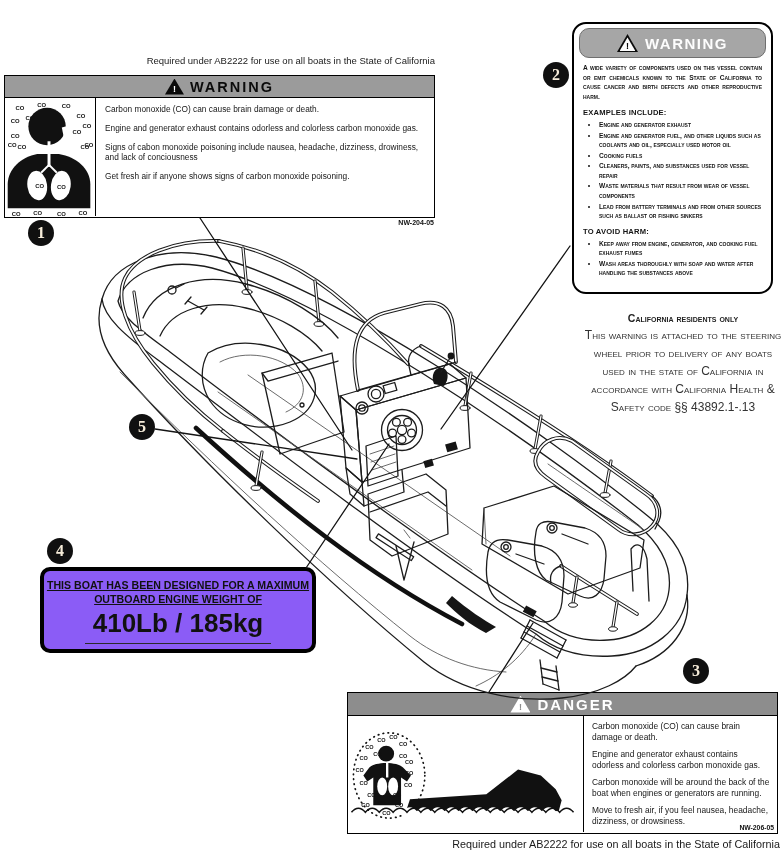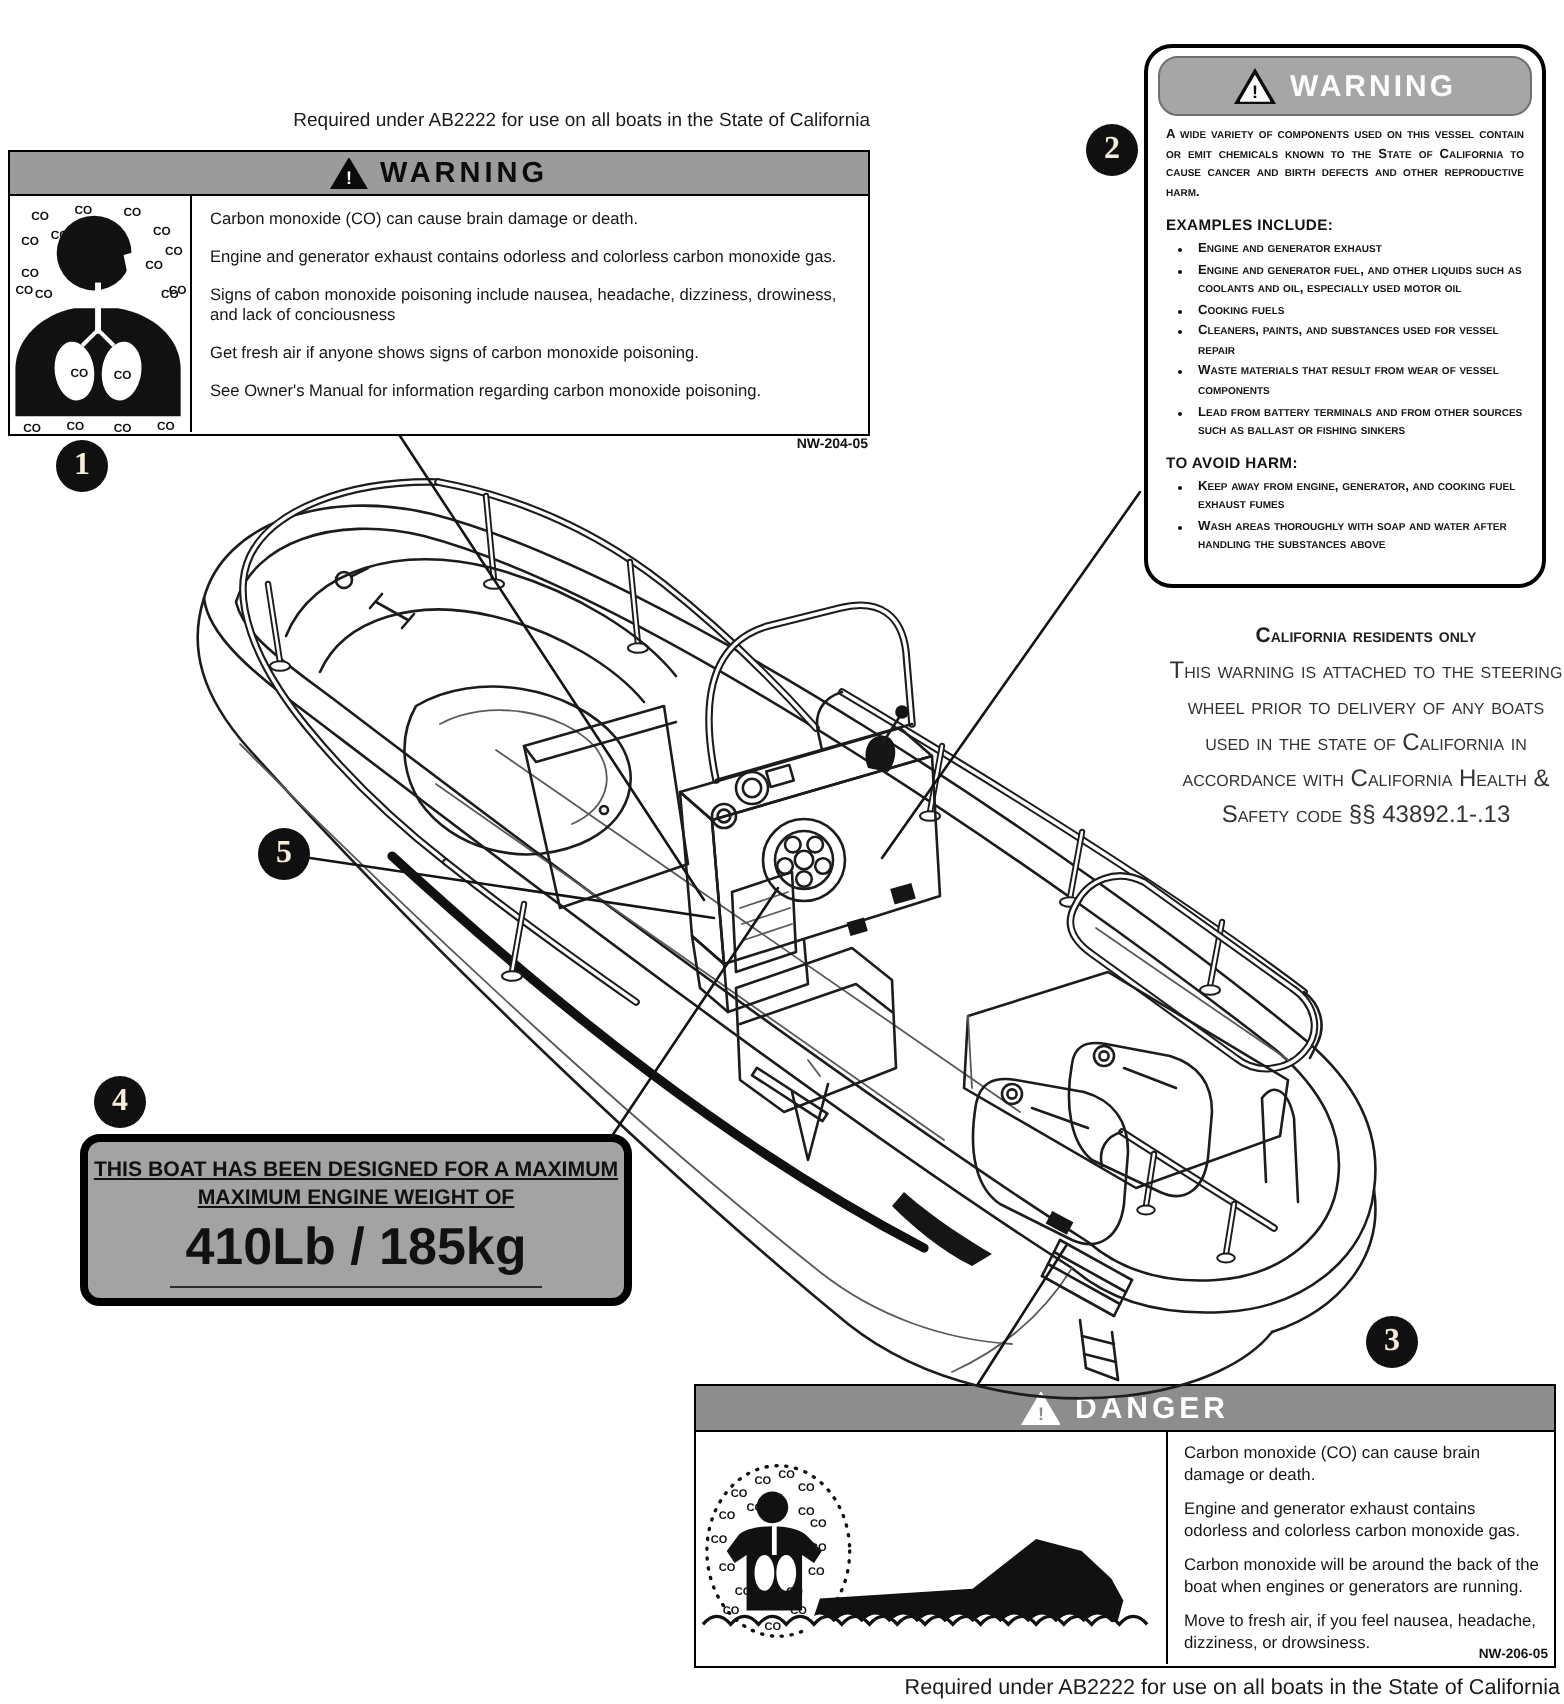--- a/index.html
+++ b/index.html
@@ -38,21 +38,21 @@
   #prop65 .heading{font-variant:normal;font-size:7.6px;letter-spacing:.2px;margin:5px 0 2px 0;}
   #prop65 ul{margin:0 0 0 6px;padding-left:10px;}
   #prop65 li{margin:0 0 1px 0;padding-left:0;}
 
   
   #ca-res{left:556px;top:301px;width:254px;text-align:center;margin-top:11px;}
   #ca-res .h{font-weight:bold;font-size:10.5px;font-variant:small-caps;color:#222;margin-bottom:2px;}
   #ca-res .l{font-size:12px;font-variant:small-caps;color:#333;line-height:1.5;}
 
   
-  #label4{left:40px;top:567px;width:276px;height:86px;border:4px solid #000;border-radius:10px;background:#a3a3a3;box-sizing:border-box;text-align:center;padding-top:7px;}
+  #label4{left:40px;top:567px;width:276px;height:86px;border:4px solid #000;border-radius:10px;background:#8b5cf6;box-sizing:border-box;text-align:center;padding-top:7px;}
   #label4 .l{font-weight:bold;font-size:10.6px;line-height:1.35;text-decoration:underline;}
   #label4 .v{font-weight:bold;font-size:26px;margin-top:3px;line-height:1;}
   #label4 .rule{width:186px;border-top:1.6px solid #2a2a2a;margin:7px auto 0 auto;}
 
   
   #danger{left:347px;top:692px;width:431px;height:142px;border:1.6px solid #000;background:#fff;box-sizing:border-box;}
   #danger .hdr{height:22px;background:#8d8d8d;border-bottom:1.6px solid #000;display:flex;align-items:center;justify-content:center;gap:7px;}
   #danger .hdr .txt{font-weight:bold;font-size:15px;letter-spacing:2px;color:#fff;}
   #danger .bodywrap{display:flex;height:calc(100% - 23.6px);}
   #danger .figcell{width:235px;border-right:1.4px solid #000;flex:none;position:relative;}
@@ -297,21 +297,20 @@
               <text x="52" y="120">CO</text>
               <text x="74" y="119">CO</text>
             </g>
         </svg>
       </div>
       <div class="txtcell">
         <p>Carbon monoxide (CO) can cause brain damage or death.</p>
         <p>Engine and generator exhaust contains odorless and colorless carbon monoxide gas.</p>
         <p>Signs of cabon monoxide poisoning include nausea, headache, dizziness, drowiness, and lack of conciousness</p>
         <p>Get fresh air if anyone shows signs of carbon monoxide poisoning.</p>
-        <p>See Owner's Manual for information regarding carbon monoxide poisoning.</p>
       </div>
     </div>
   </div>
   <div id="label1-code" class="abs nowrap">NW-204-05</div>
 
 
   <div id="prop65" class="abs">
     <div class="hdr">
       <span class="tri" style="width:21px;height:18px;">
         <span class="t-outer" style="background:#0b0b0b;"></span>
@@ -343,21 +342,21 @@
     <div class="h">California residents only</div>
     <div class="l nowrap">This warning is attached to the steering</div>
     <div class="l nowrap">wheel prior to delivery of any boats</div>
     <div class="l nowrap">used in the state of California in</div>
     <div class="l nowrap">accordance with California Health &amp;</div>
     <div class="l nowrap">Safety code §§ 43892.1-.13</div>
   </div>
 
   <div id="label4" class="abs">
     <div class="l">THIS BOAT HAS BEEN DESIGNED FOR A MAXIMUM</div>
-    <div class="l">MAXIMUM ENGINE WEIGHT OF</div>
+    <div class="l">OUTBOARD ENGINE WEIGHT OF</div>
     <div class="v">410Lb / 185kg</div>
     <div class="rule"></div>
   </div>
 
   <div id="danger" class="abs">
     <div class="hdr">
       <span class="tri" style="width:20px;height:17px;">
         <span class="t-outer" style="background:#fff;"></span>
         <span class="t-ex" style="bottom:1px;font-size:9px;color:#8d8d8d;">!</span>
       </span>

